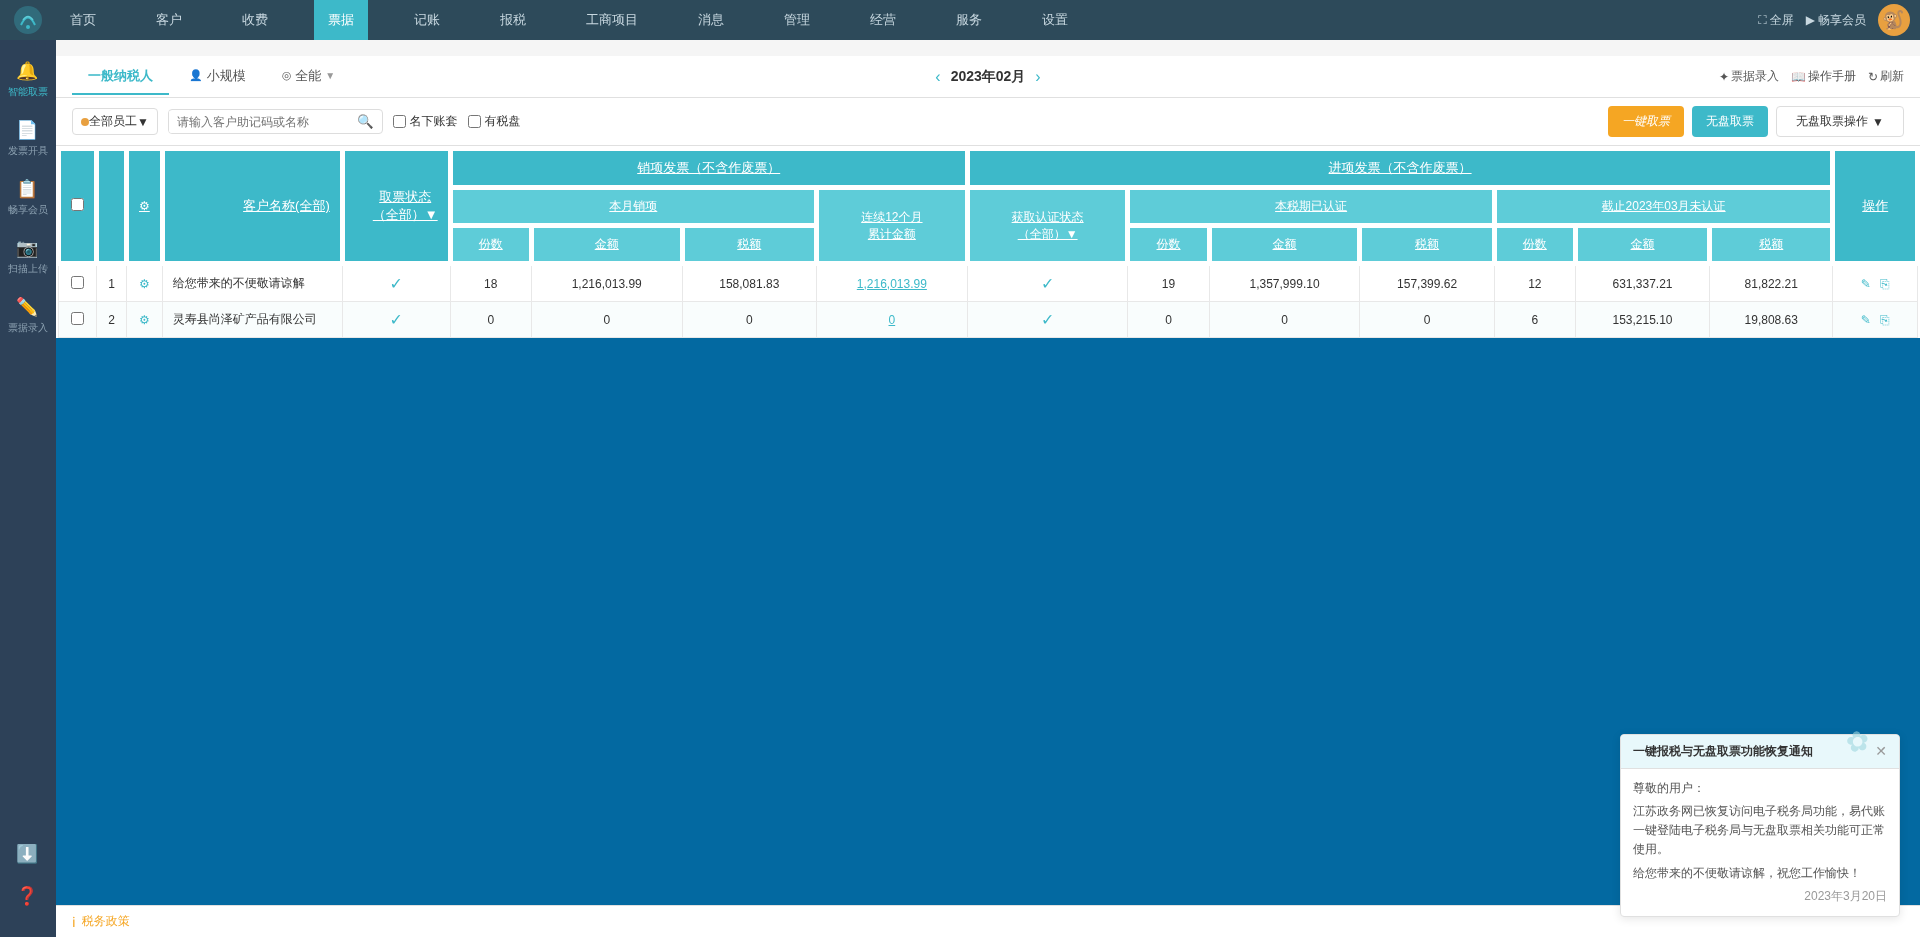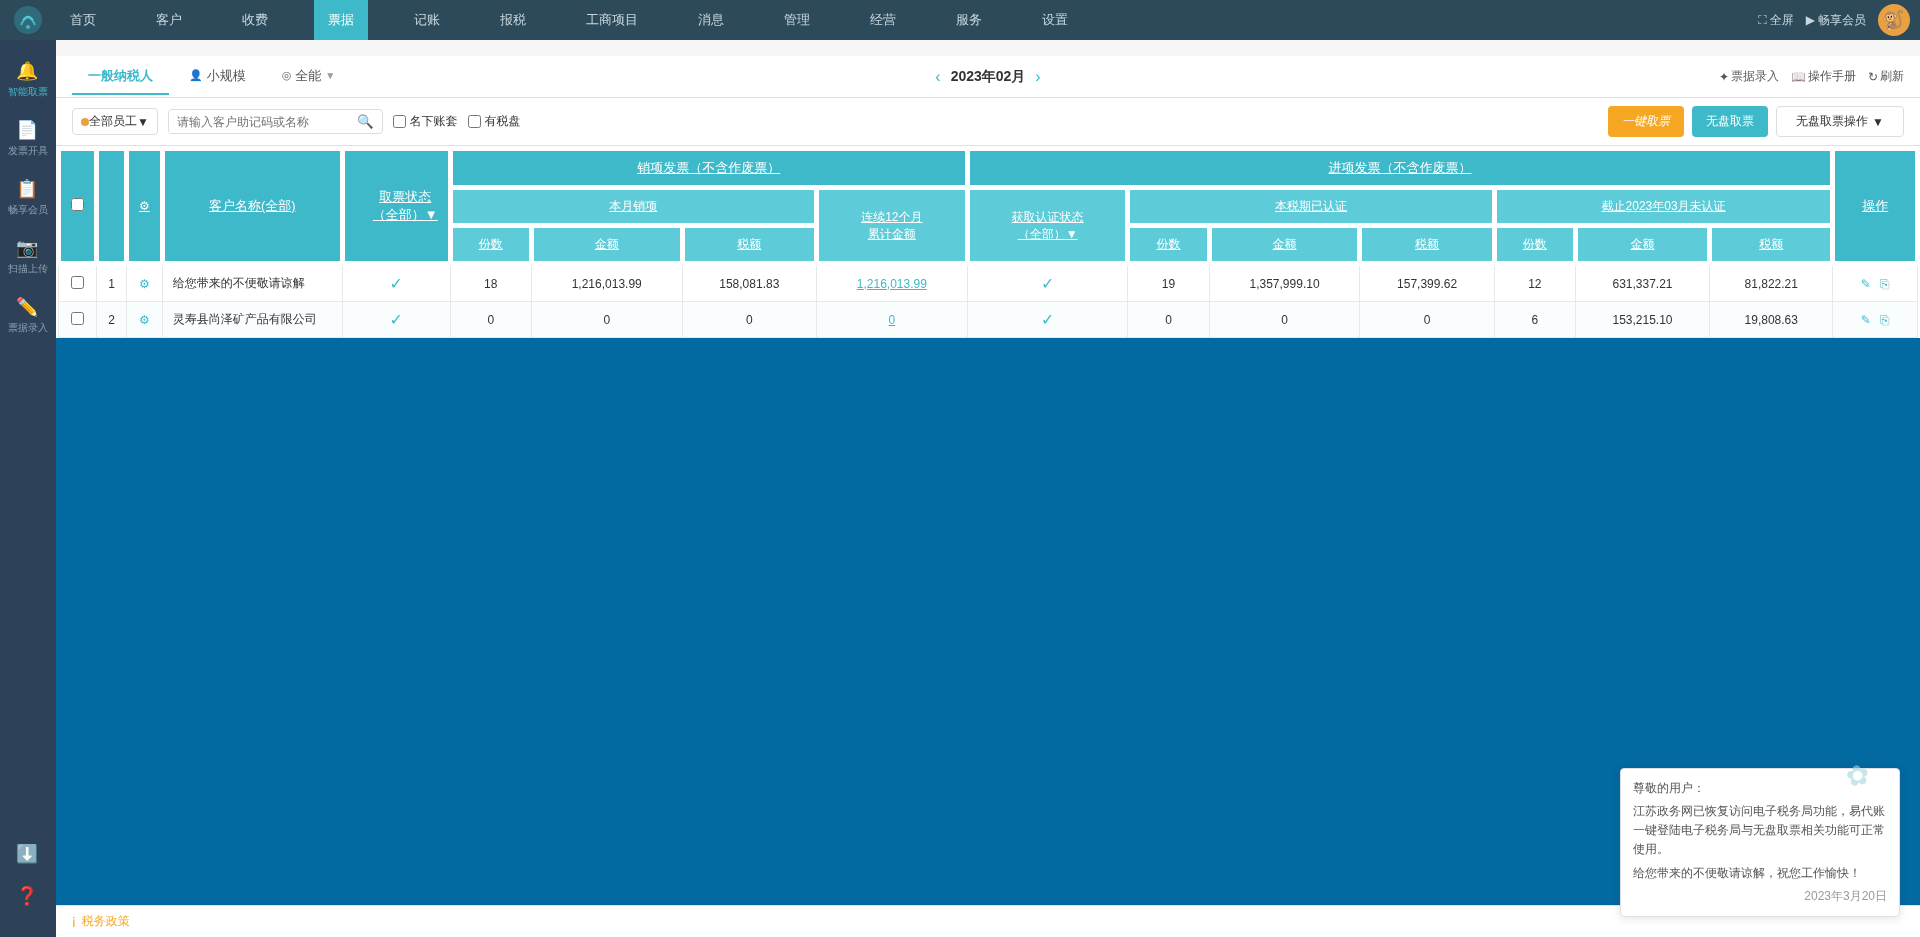--- a/index.html
+++ b/index.html
@@ -335,21 +335,21 @@
 
   <div class="table-container">
     <table>
       <thead>
         <tr>
           <th rowspan="3" style="width:36px;">
             <input type="checkbox" style="">
           </th>
           <th rowspan="3" style="width:30px;"></th>
           <th rowspan="3" style="width:30px;">⚙</th>
-          <th rowspan="3" style="width:180px; text-align:center;" class="header-group">
+          <th rowspan="3" style="width:180px; text-align:right;" class="header-group">
             <span>客户名称(全部)</span>
           </th>
           <th rowspan="3" style="width:90px;padding-left:28px;" class="header-group">
             取票状态<br>（全部）▼
           </th>
           <th colspan="4" class="header-group">销项发票（不含作废票）</th>
           <th colspan="7" class="header-group">进项发票（不含作废票）</th>
           <th rowspan="3" class="header-group">操作</th>
         </tr>
         <tr>
@@ -416,20 +416,24 @@
       <span class="copy-icon">⎘</span>
     </td>
   </tr>
         </tbody>
     </table>
   </div>
 
 </div>
 
 <div class="notification-panel">
+  <div class="notification-header">
+    <span class="notification-title">一键报税与无盘取票功能恢复通知</span>
+    <span class="notification-close">✕</span>
+  </div>
   <div class="notification-body">
     <div>尊敬的用户：</div>
     <div style="margin-top:4px;">江苏政务网已恢复访问电子税务局功能，易代账一键登陆电子税务局与无盘取票相关功能可正常使用。</div>
     <div style="margin-top:4px;">给您带来的不便敬请谅解，祝您工作愉快！</div>
     <div style="margin-top:4px; text-align:right; color:#999;">2023年3月20日</div>
   </div>
   <div style="position:absolute; top:-10px; right:30px; font-size:28px; color:#a0d8e0; opacity:0.6; transform:rotate(-10deg);">✿</div>
 </div>
 
 <div class="bottom-status">

